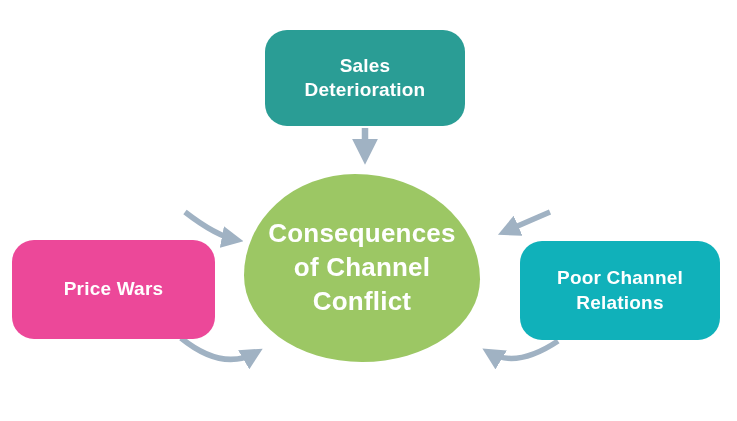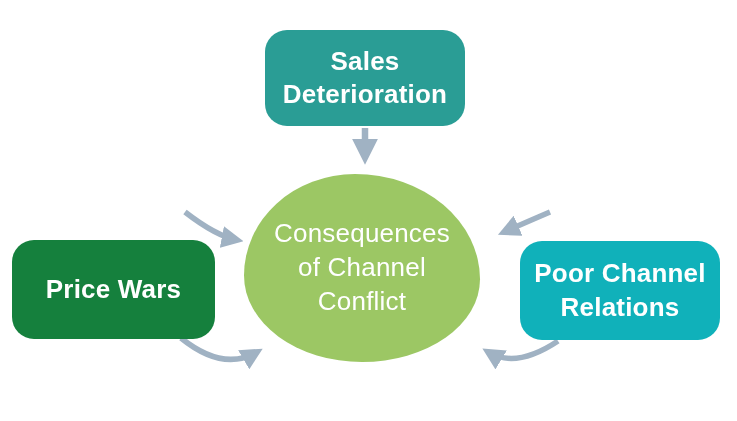--- a/index.html
+++ b/index.html
@@ -23,43 +23,43 @@
     pointer-events: none;
   }
   .node {
     position: absolute;
     display: flex;
     align-items: center;
     justify-content: center;
     text-align: center;
     color: #ffffff;
     font-weight: 700;
-    font-size: 26px;
+    font-size: 19px;
     line-height: 1.28;
     border-radius: 22px;
     white-space: pre-line;
     letter-spacing: 0.2px;
   }
   .node-sales        { left: 265px; top: 30px;  width: 200px; height: 96px;  background: #2a9d95; }
   .node-customer     { left: 58px;  top: 112px; width: 192px; height: 99px;  background: #89c8c2; }
-  .node-pricewars    { left: 12px;  top: 240px; width: 203px; height: 99px;  background: #15803d; }
+  .node-pricewars    { left: 12px;  top: 240px; width: 203px; height: 99px;  background: #ec4899; }
   .node-distributors { left: 477px; top: 112px; width: 200px; height: 100px; background: #86b4ae; }
   .node-poorpr       { left: 520px; top: 241px; width: 200px; height: 99px;  background: #10b1ba; }
   .center-blob {
     position: absolute;
     left: 244px; top: 174px;
     width: 236px; height: 188px;
     background: #9cc764;
     border-radius: 47% 53% 50% 50% / 54% 56% 44% 46%;
     display: flex;
     align-items: center;
     justify-content: center;
     text-align: center;
     color: #ffffff;
-    font-weight: 400;
+    font-weight: 700;
     font-size: 26px;
     line-height: 1.3;
     white-space: pre-line;
     letter-spacing: 0.2px;
   }
 </style>
 </head>
 <body>
 
 <div class="canvas">

